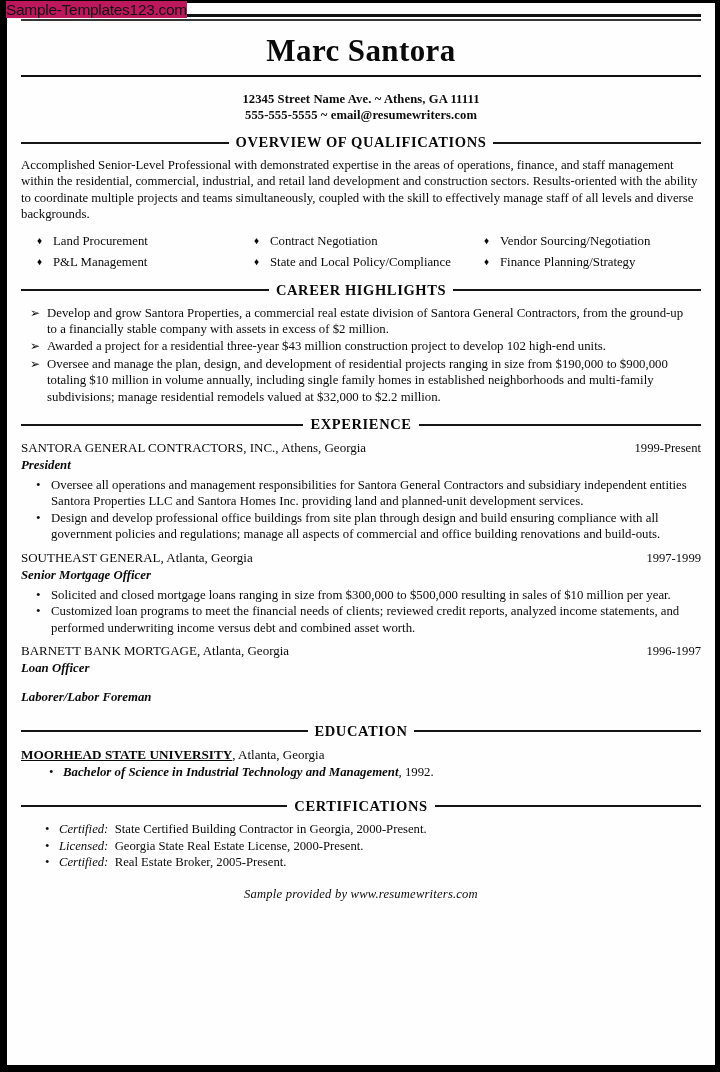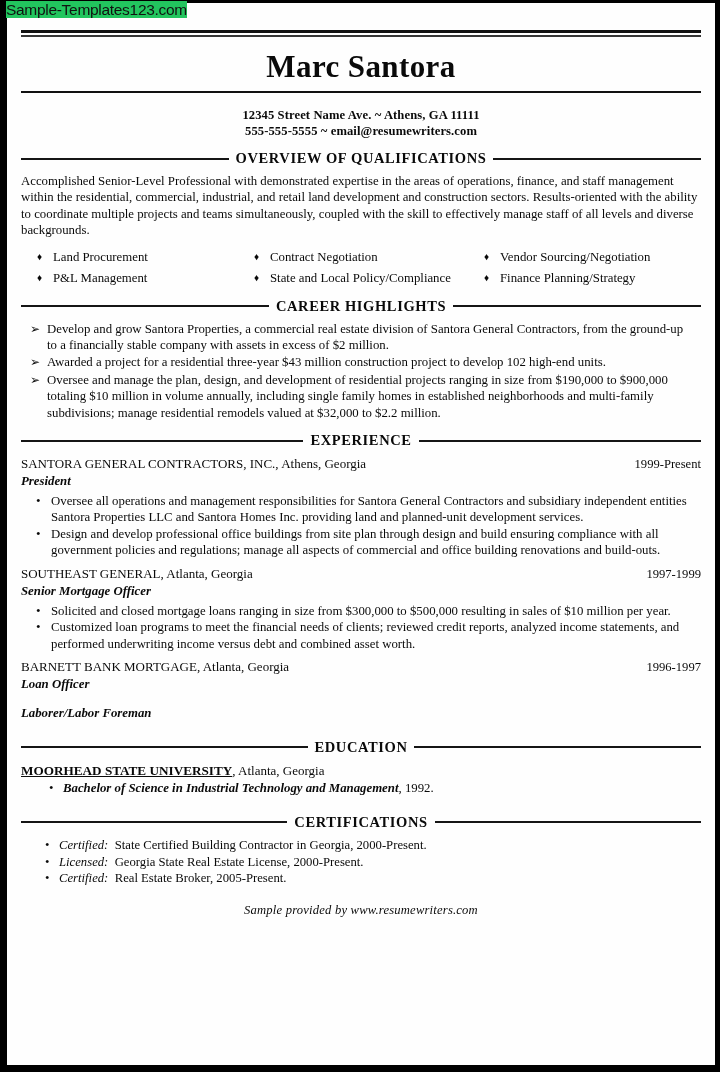--- a/index.html
+++ b/index.html
@@ -32,34 +32,34 @@
   }
 
   #watermark {
     position: absolute;
     left: 6px;
     top: 1px;
     font-family: "Liberation Sans", "DejaVu Sans", sans-serif;
     font-size: 15.5px;
     letter-spacing: -0.3px;
     color: #111;
-    background: #22c55e;
+    background: #be185d;
     z-index: 9;
     line-height: 17px;
     white-space: nowrap;
   }
 
   #sheet {
     position: absolute;
     left: 7px;
     top: 3px;
     width: 708px;
     height: 1062px;
     box-sizing: border-box;
-    padding: 16px 14px;
+    padding: 0 14px;
   }
 
   
   .rule-top {
     height: 0;
     border-top: 3px solid #111;
     margin: 11px 0 0 0;
     width: 100%;
   }
   .rule-top-2 {

